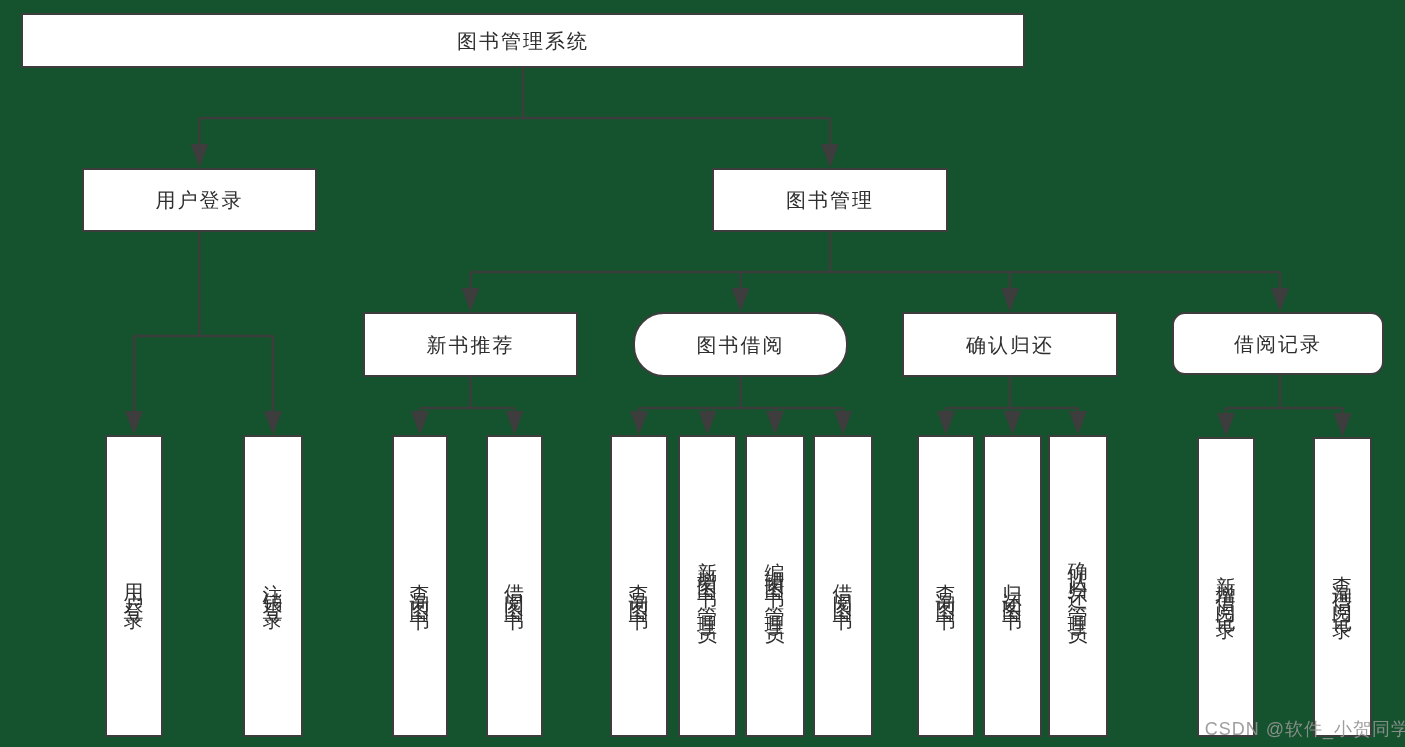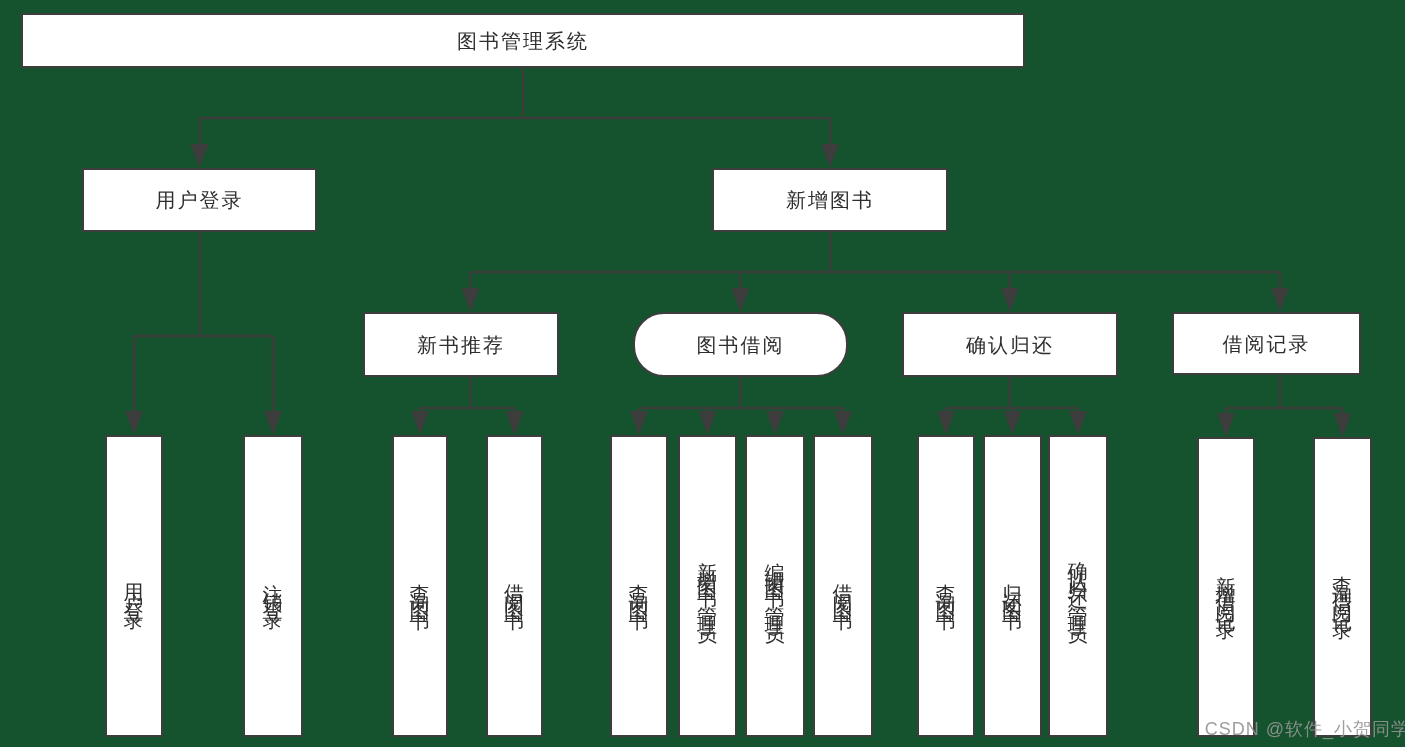--- a/index.html
+++ b/index.html
@@ -32,24 +32,24 @@
     font-size:18px;
     letter-spacing:1px;
     color:rgba(148,148,148,0.9);
     white-space:nowrap;
     pointer-events:none;
   }
   
   #n-system        {left:21px;  top:13px;  width:1004px;height:55px;}
   #n-user-login    {left:82px;  top:168px; width:235px; height:64px;}
   #n-book-mgmt     {left:712px; top:168px; width:236px; height:64px;}
-  #n-new-book      {left:363px; top:312px; width:196px; height:65px;}
+  #n-new-book      {left:363px; top:312px; width:215px; height:65px;}
   #n-book-borrow   {left:633px; top:312px; width:215px; height:65px;border-radius:31px;}
   #n-current-borrow{left:902px; top:312px; width:216px; height:65px;}
-  #n-borrow-record {left:1172px;top:312px; width:189px; height:63px;}
+  #n-borrow-record {left:1172px;top:312px; width:212px; height:63px;border-radius:13px;}
   #n-login-1{left:105px; top:435px;width:58px;height:302px;}
   #n-login-2{left:243px; top:435px;width:60px;height:302px;}
   #n-nb-1   {left:392px; top:435px;width:56px;height:302px;}
   #n-nb-2   {left:486px; top:435px;width:57px;height:302px;}
   #n-bb-1   {left:610px; top:435px;width:58px;height:302px;}
   #n-bb-2   {left:678px; top:435px;width:59px;height:302px;}
   #n-bb-3   {left:745px; top:435px;width:60px;height:302px;}
   #n-bb-4   {left:813px; top:435px;width:60px;height:302px;}
   #n-cb-1   {left:917px; top:435px;width:58px;height:302px;}
   #n-cb-2   {left:983px; top:435px;width:59px;height:302px;}
@@ -104,21 +104,21 @@
 
     <g>
       <path d="M1280 375 V408 M1226 408 H1342.5 M1226 408 V415 M1342.5 408 V415"></path>
       <path fill="#3d3d3d" stroke="none" d="M1217 413 L1235 413 L1226 437 Z M1333.5 413 L1351.5 413 L1342.5 437 Z"></path>
     </g>
   </svg>
 
   <div id="n-system" class="node hbox">图书管理系统</div>
 
   <div id="n-user-login" class="node hbox">用户登录</div>
-  <div id="n-book-mgmt" class="node hbox">新增图书</div>
+  <div id="n-book-mgmt" class="node hbox">图书管理</div>
 
   <div id="n-new-book" class="node hbox">新书推荐</div>
   <div id="n-book-borrow" class="node hbox">图书借阅</div>
   <div id="n-current-borrow" class="node hbox">确认归还</div>
   <div id="n-borrow-record" class="node hbox">借阅记录</div>
 
   <div id="n-login-1" class="node vbox">用户登录</div>
   <div id="n-login-2" class="node vbox">注销登录</div>
 
   <div id="n-nb-1" class="node vbox">查询图书</div>

